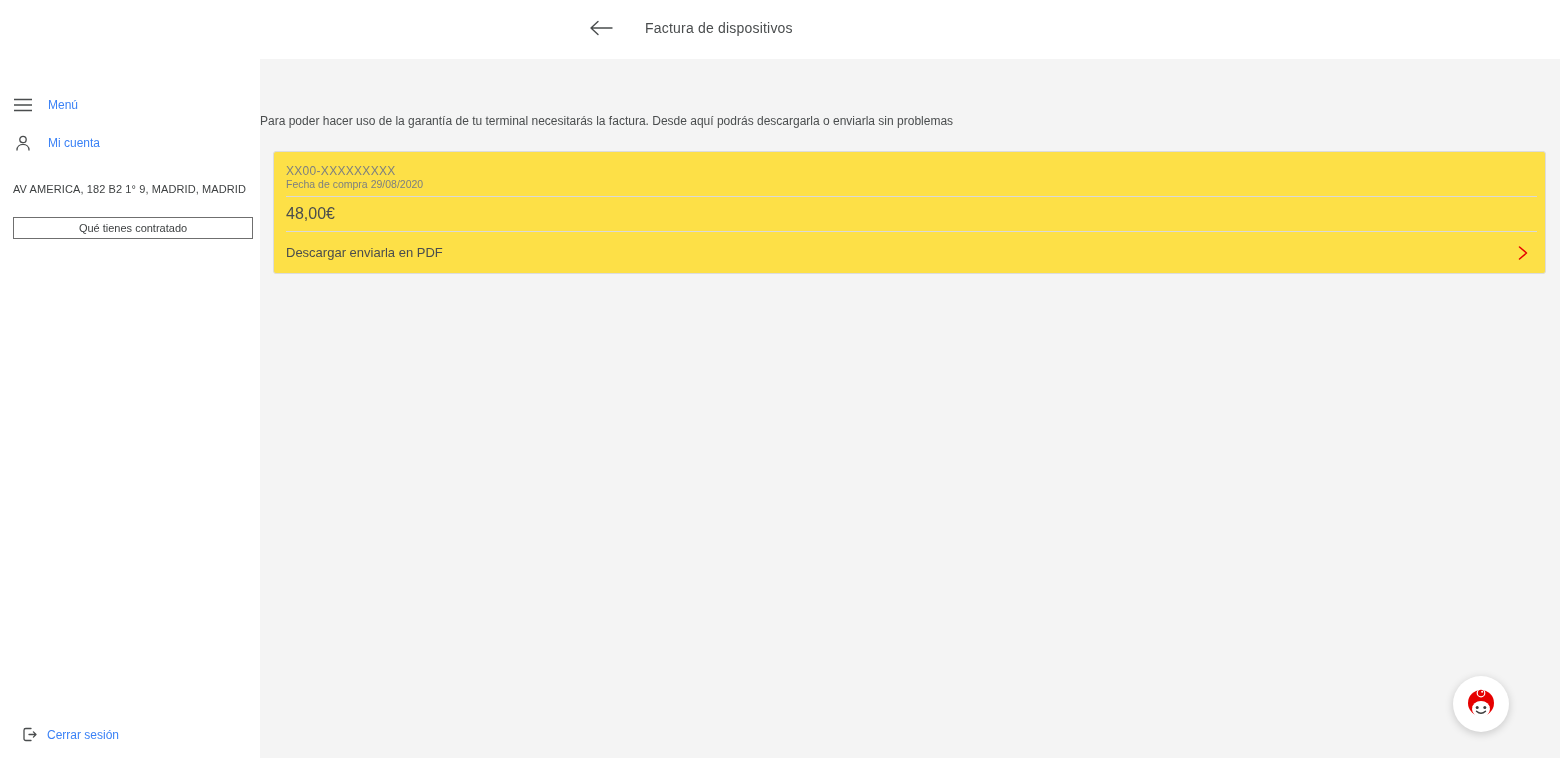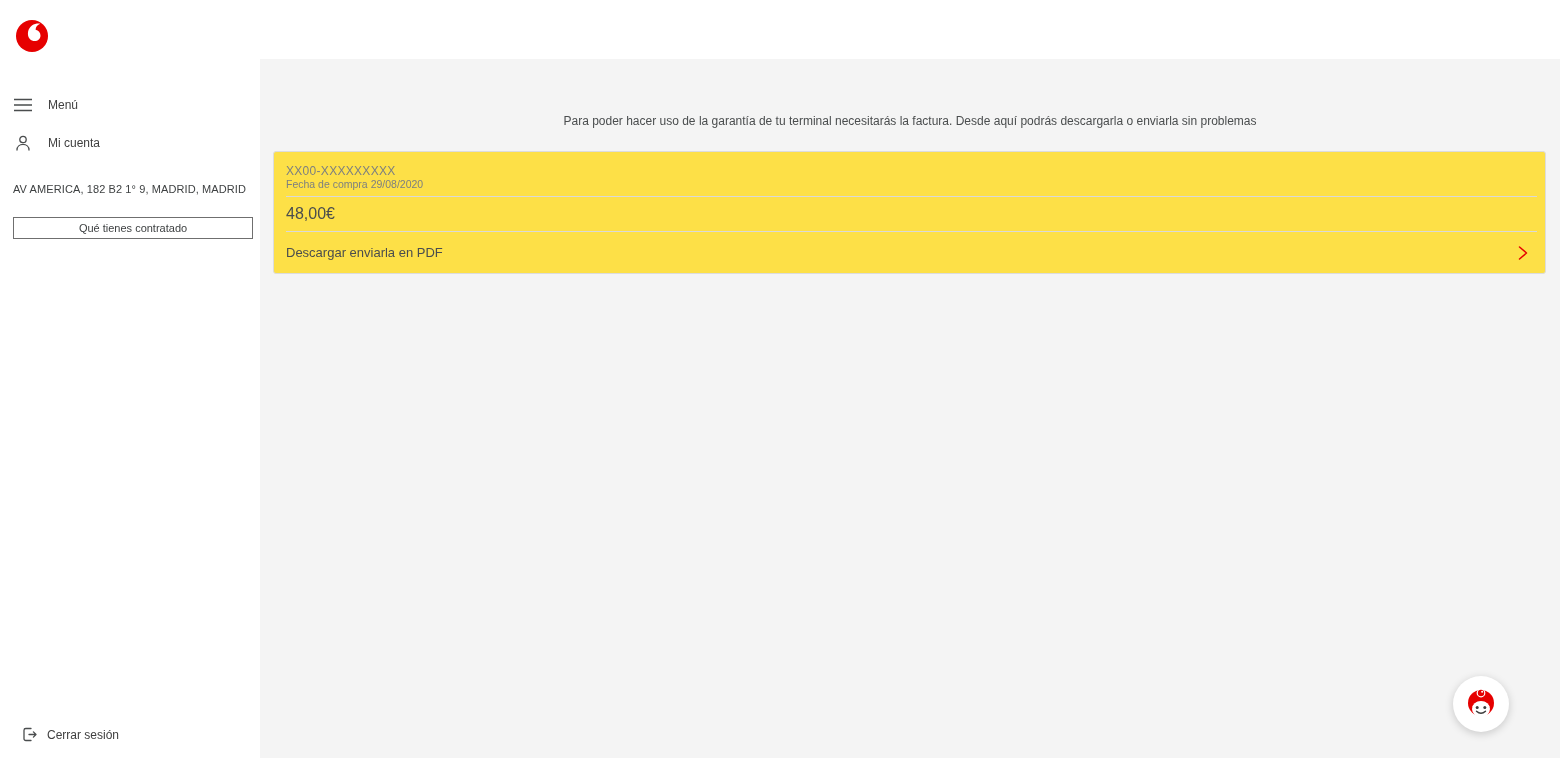--- a/index.html
+++ b/index.html
@@ -14,37 +14,37 @@
 
   
   .header { position:absolute; top:0; left:0; width:1560px; height:59px; background:#ffffff; z-index:3; }
   .back-btn { position:absolute; left:588px; top:19px; width:26px; height:18px; background:none; border:none; cursor:pointer; padding:0; }
   .header-title { position:absolute; left:645px; top:20px; font-size:14px; color:#4a4d4e; letter-spacing:.2px; }
 
   
   .sidebar { position:absolute; top:0; left:0; width:260px; height:758px; background:#ffffff; z-index:2; }
   .logo { position:absolute; left:15px; top:19px; width:34px; height:34px; cursor:pointer; }
   .side-row { position:absolute; left:14px; display:flex; align-items:center; cursor:pointer; }
-  .side-row .lbl { margin-left:16px; font-size:12px; color:#404040; }
+  .side-row .lbl { margin-left:16px; font-size:12px; color:#3b82f6; }
   .row-menu { top:98px; }
   .row-account { top:134px;align-items:center; }
   .address { position:absolute; left:13px; top:183px; width:242px; font-size:11px; color:#3e4142; letter-spacing:.1px; }
   .contract-btn {
     position:absolute; left:13px; top:217px; width:240px; height:22px;
     background:#ffffff; border:1px solid #6f6f6f; border-radius:0;
     font-family:"Liberation Sans", sans-serif; font-size:11px; color:#3e4142;
     cursor:pointer; line-height:20px; text-align:center;
   }
   .row-logout { top:726px; left:21px; }
   .row-logout .lbl { margin-left:9px; font-size:12px; }
 
   
   .main { position:absolute; left:260px; top:59px; width:1300px; height:699px; background:#f4f4f4; z-index:1; }
   .page-title { position:absolute; left:0; top:21px; width:1300px; text-align:center; font-size:20px; font-weight:400; color:#4a4d4e; }
-  .page-subtitle { position:absolute; left:0; top:55px; width:1300px; text-align:center; font-size:12px; color:#4a4d4e; }
+  .page-subtitle { position:absolute; left:0; top:55px; width:1300px; font-size:12px; color:#4a4d4e; }
 
   .device-card {
     position:absolute; left:13px; top:92px; width:1273px; height:123px;
     background:#fde047; border:1px solid #dcdcdc; border-radius:3px;
   }
   .dev-serial { position:absolute; left:12px; top:12px; font-size:12px; color:#7c7f80; letter-spacing:.3px; }
   .dev-date { position:absolute; left:12px; top:26px; font-size:10.5px; color:#7c7f80; }
   .card-divider { position:absolute; left:12px; right:8px; height:1px; background:#d9d9d9; }
   .div1 { top:44px; }
   .div2 { top:79px; }
@@ -61,20 +61,30 @@
     display:flex; align-items:center; justify-content:center; z-index:4;
   }
 
   .icon { display:inline-block; line-height:0; }
 </style>
 </head>
 <body>
 
 <div id="app">
 
+  <div class="header">
+    <button class="back-btn" aria-label="back">
+      <span class="icon">
+        <svg width="26" height="18" viewBox="0 0 26 18">
+          <path d="M24 9 H3 M10 2.5 L3 9 l7 6.5" stroke="#4a4d4e" stroke-width="1.4" fill="none" stroke-linecap="round" stroke-linejoin="round"></path>
+        </svg>
+      </span>
+    </button>
+    <div class="header-title">Factura de dispositivos</div>
+  </div>
 
   <div class="sidebar">
 
     <div class="logo">
       <svg width="34" height="34" viewBox="0 0 34 34">
         <circle cx="17" cy="17" r="16" fill="#e60000"></circle>
         <path fill="#ffffff" d="M21.9 4.6c-4.8.6-9 4.8-9 10.1 0 4.3 3.1 7.4 6.8 7.4 3.2 0 5.8-2.5 5.8-5.7 0-2.9-2-5.1-4.9-5.7 0-2.7 2-5.1 4.6-5.9-1-.3-2.2-.4-3.3-.2z"></path>
       </svg>
     </div>
 

